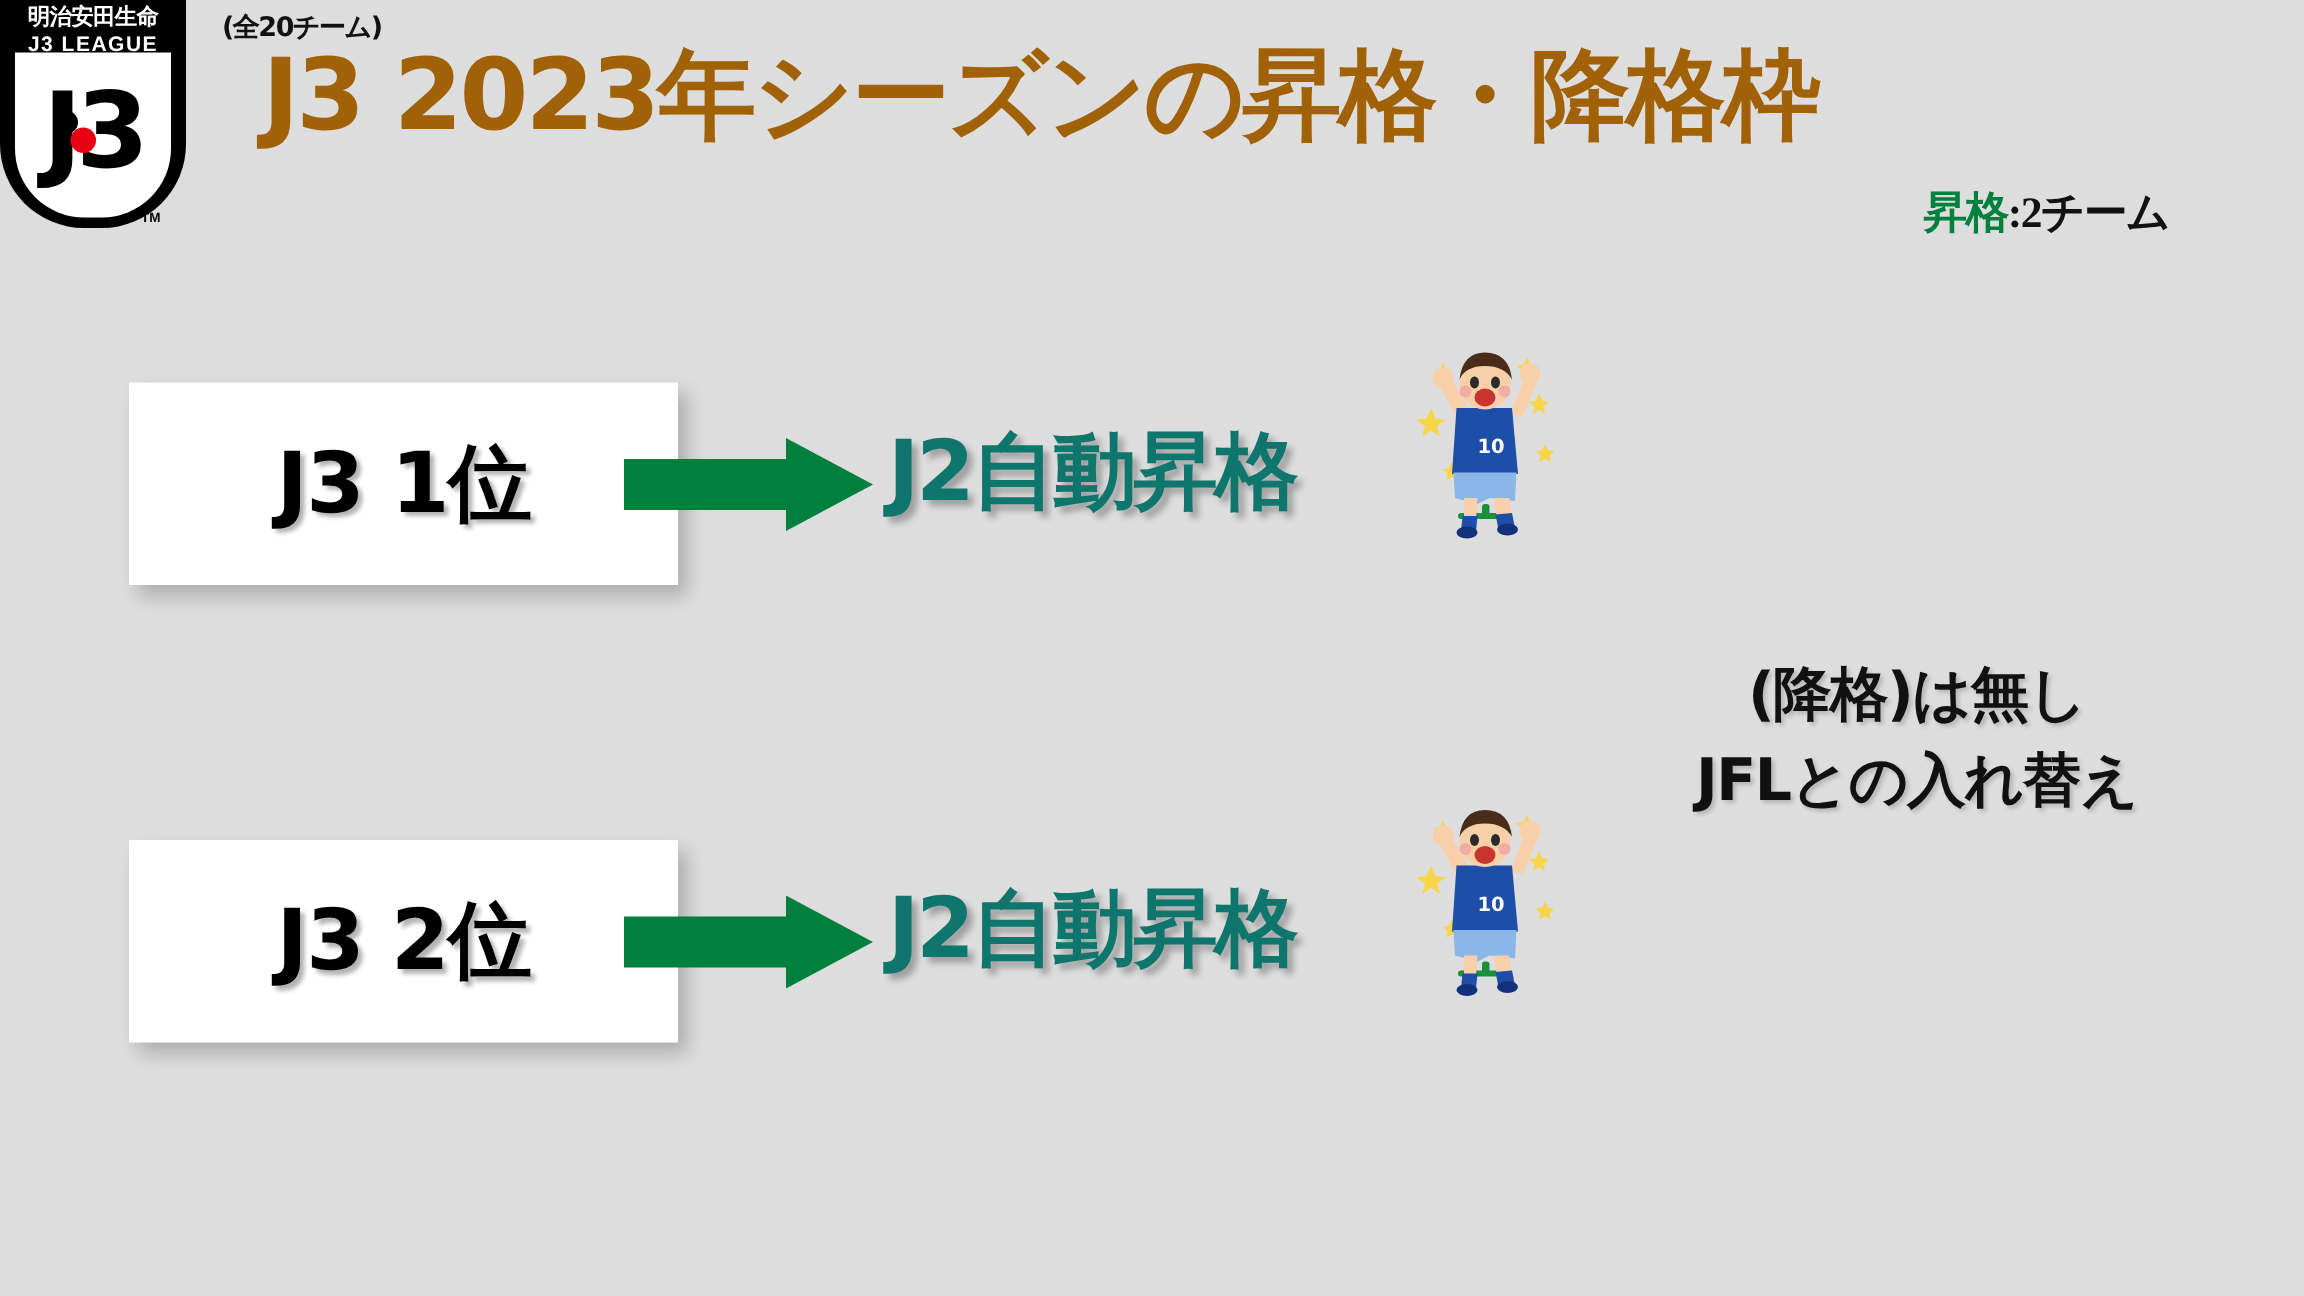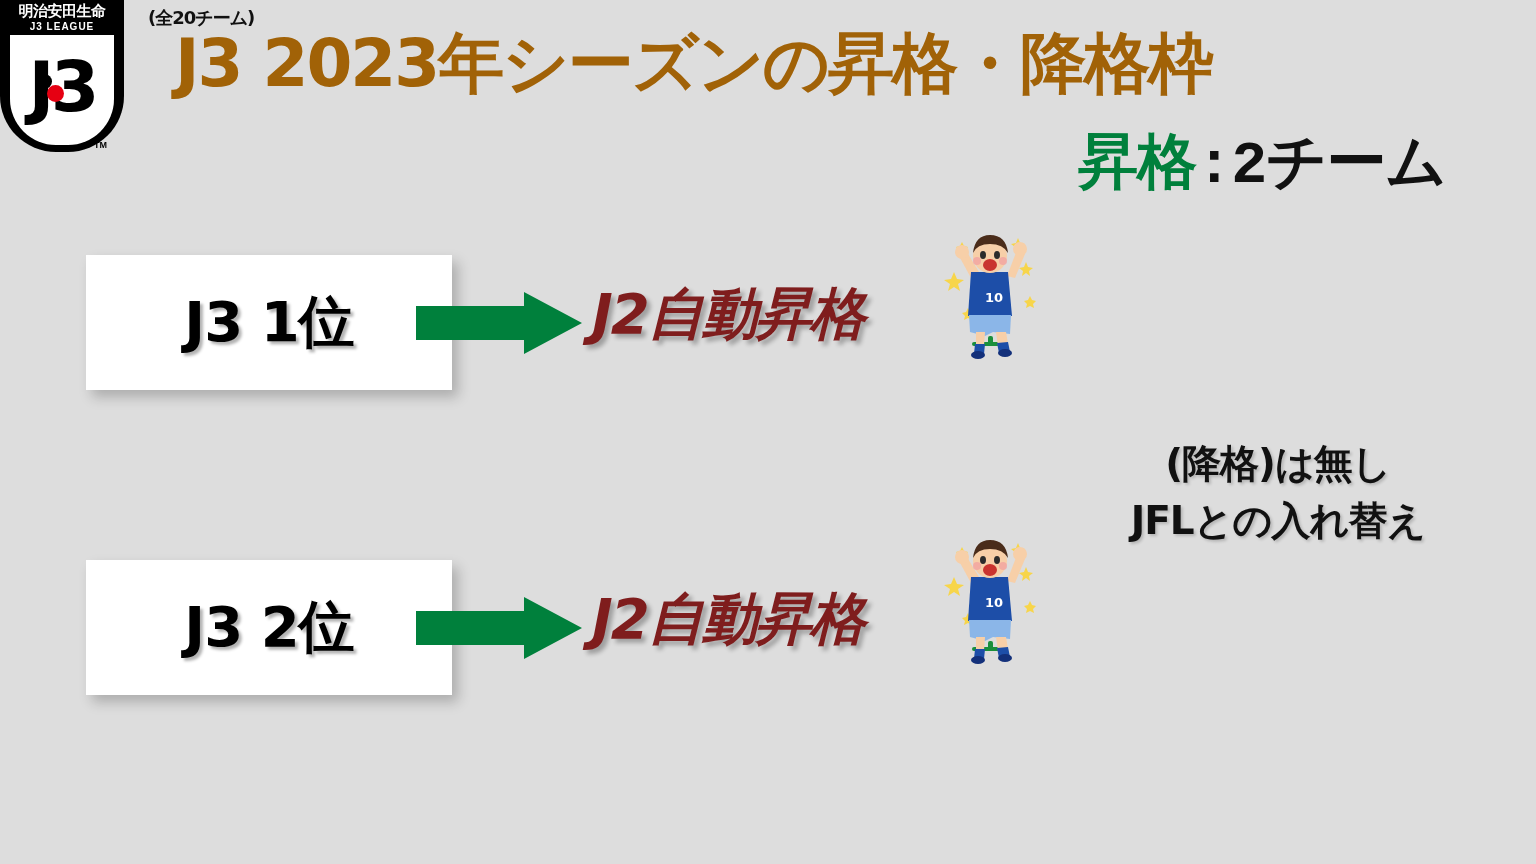--- a/index.html
+++ b/index.html
@@ -34,21 +34,21 @@
     color:#ffffff;
     font-size:15px; font-weight:700;
     letter-spacing:-0.5px;
     line-height:1.05;
     font-family:"DejaVu Sans", sans-serif;
   }
   .logo-league-text {
     position:absolute; left:0; top:21px; width:124px;
     text-align:center;
     color:#ffffff;
-    font-size:10px; font-weight:700;
+    font-size:14px; font-weight:700;
     letter-spacing:1px;
     font-family:"Liberation Sans", sans-serif;
   }
   .logo-shield-white {
     position:absolute; left:10px; top:35px;
     width:104px; height:110px;
     background:#ffffff;
     border-radius:0 0 46px 46px;
   }
   .logo-j3 {
@@ -90,23 +90,23 @@
     position:absolute; left:175px; top:28px;
     font-size:66px; font-weight:900;
     color:#a16207;
     font-family:"DejaVu Sans", sans-serif;
     letter-spacing:-2px;
     white-space:nowrap;
     line-height:1.1;
   }
   .promo-line {
     position:absolute; right:90px; top:122px;
-    font-size:60px; font-weight:900;
+    font-size:29px; font-weight:900;
     color:#111111;
-    font-family:Liberation Mono, monospace;
+    font-family:Liberation Serif, serif;
     letter-spacing:-1px;
     white-space:nowrap;
   }
   .promo-line .hl { color:#00803c; }
 
   
   .row { position:absolute; left:0; width:1536px; height:150px; }
   .row-1 { top:255; }
   .row-2 { top:560px; }
 
@@ -128,26 +128,25 @@
 
   .arrow {
     position:absolute; left:416px; top:37px;
     width:166px; height:62px;
   }
   .arrow svg { display:block; width:166px; height:62px; }
 
   .dest-label {
     position:absolute; left:592px; top:22px;
     font-size:56px; font-weight:900;
-    color:#7f1d1d;
+    color:#0f766e;
     font-family:"DejaVu Sans", sans-serif;
     letter-spacing:-2px;
     text-shadow:4px 4px 4px rgba(0,0,0,0.28);
     white-space:nowrap;
-    font-style:italic;
   }
 
   
   .player { position:absolute; width:104px; height:140px;text-align:center; }
   .player-1 { left:938px; top:-35px; }
   .player-2 { left:938px; top:-35px; }
   .player svg { display:block; width:104px; height:140px; }
 
   
   .side-note {

